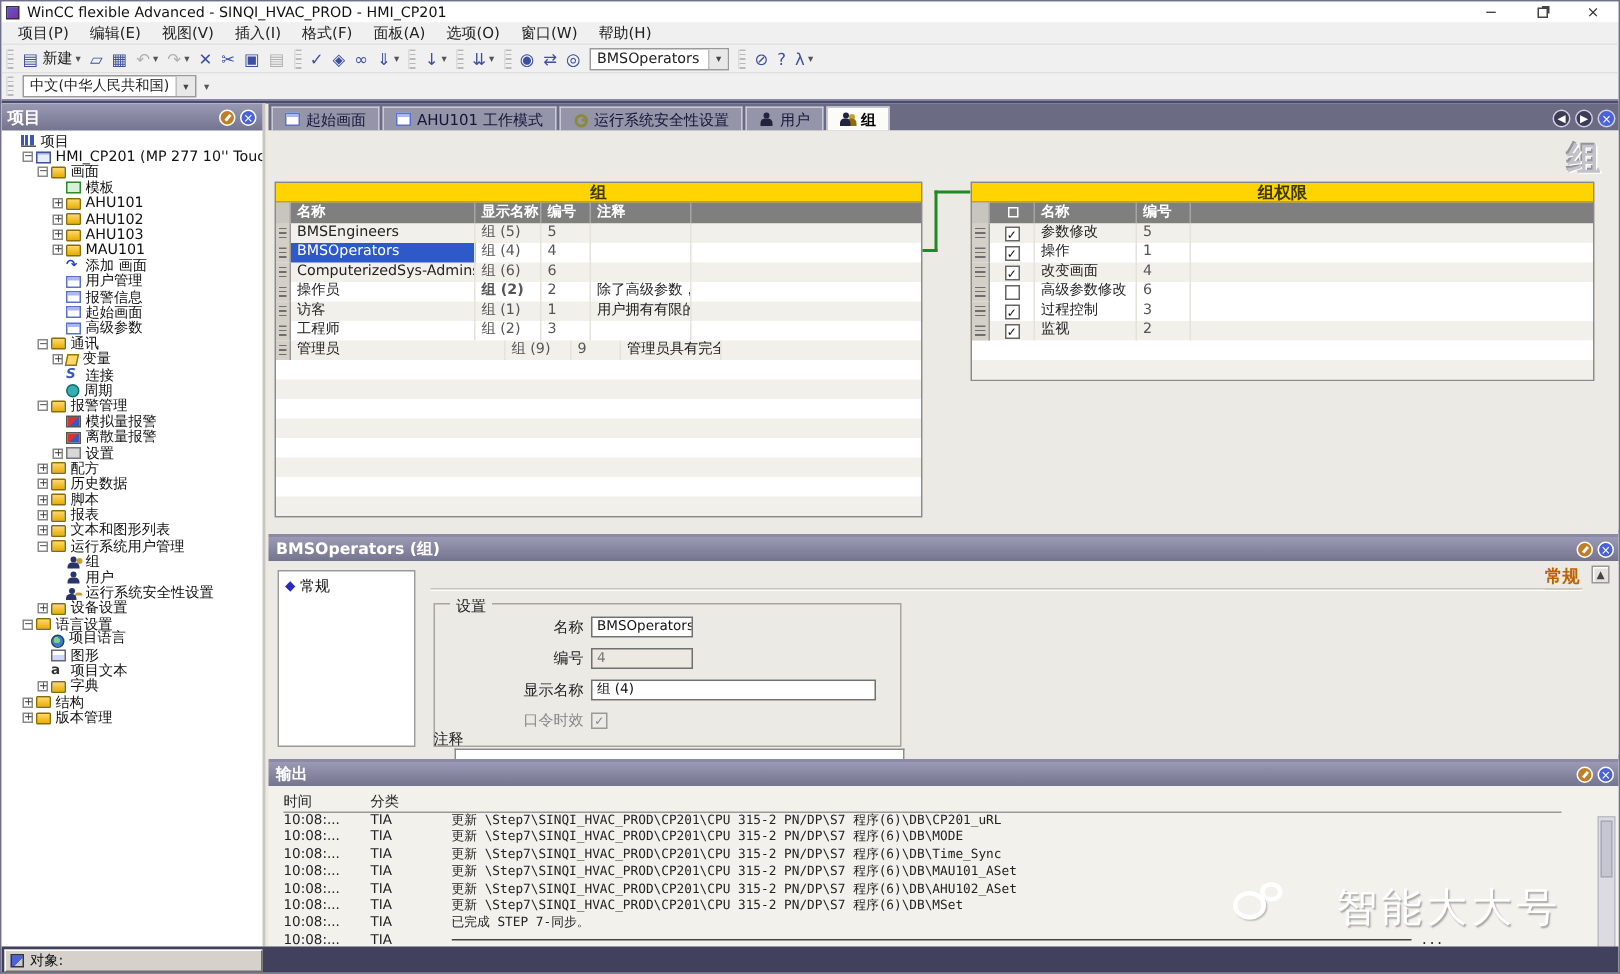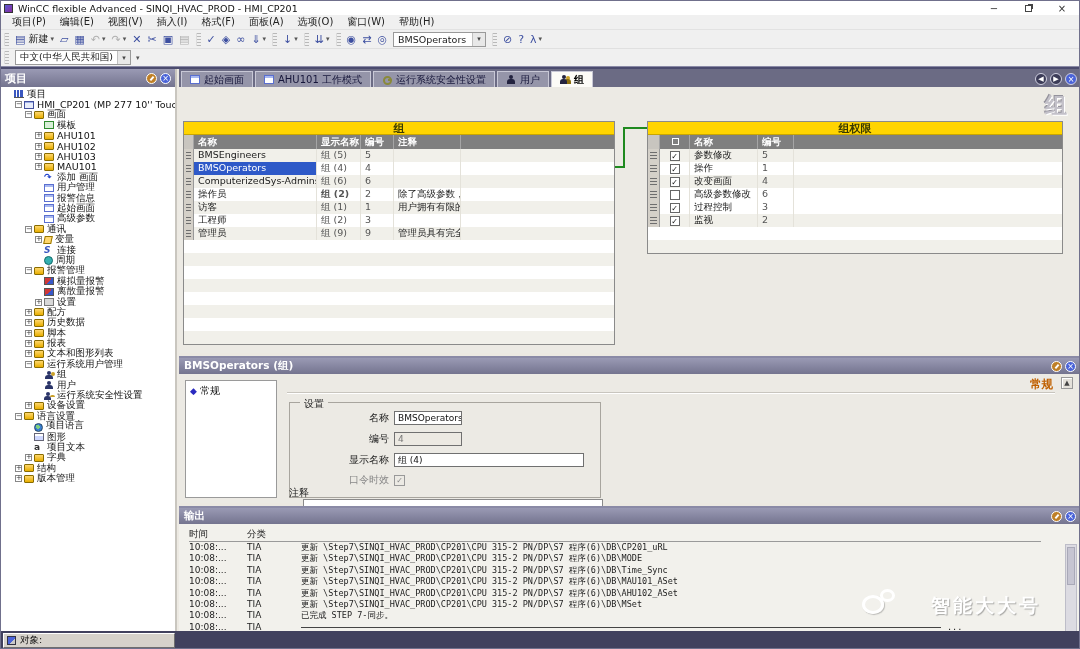--- a/index.html
+++ b/index.html
@@ -145,21 +145,21 @@
   .out-rule{display:inline-block;width:640px;border-top:1px solid #444;vertical-align:middle;margin-right:6px;}
   .vscroll{position:absolute;right:4px;top:20px;width:12px;height:100px;background:#dcdbe2;border:1px solid #bdbdc8;}
   .vscroll .thumb{position:absolute;left:1px;right:1px;top:2px;height:38px;background:#c6c5d2;border:1px solid #a9a9b8;}
 
   
   .watermark{position:absolute;right:40px;bottom:8px;display:flex;align-items:center;color:#fff;
              text-shadow:1px 1px 1px rgba(110,110,110,.55);pointer-events:none;}
   .wm-logo{position:relative;width:42px;height:34px;margin-right:8px;}
   .wm-b1{position:absolute;left:0;top:6px;width:22px;height:19px;border:3px solid #fff;border-radius:50%;box-shadow:1px 1px 1px rgba(110,110,110,.4);}
   .wm-b2{position:absolute;left:18px;top:0px;width:15px;height:13px;border:3px solid #fff;border-radius:50%;}
-  .wm-text{font-size:19px;font-weight:bold;letter-spacing:3px;margin-left:19px;}
+  .wm-text{font-size:27px;font-weight:normal;letter-spacing:3px;margin-left:19px;}
 
   
   .statusbar{position:absolute;left:0;top:630px;width:100%;height:19px;background:#41415e;}
   .status-box{position:absolute;left:2px;top:2px;width:172px;height:15px;background:#d6d2cb;border-top:1px solid #fff;border-left:1px solid #fff;border-right:1px solid #6e6e6e;border-bottom:1px solid #6e6e6e;display:flex;align-items:center;padding:0 3px;font-size:9.5px;color:#111;}
   .status-icon{width:9px;height:9px;background:linear-gradient(135deg,#4a63d8 0 60%,#c8c8c8 60%);border:1px solid #334;margin-right:4px;}
 </style>
 </head>
 <body>
 
 <div class="win">
@@ -571,21 +571,21 @@
             <div class="tbl-row">
               <span class="c handle-cell" style="width: 10px;"></span>
               <span class="c" style="width: 123px;">工程师</span>
               <span class="c num" style="width: 44px;">组 (2)</span>
               <span class="c num" style="width: 33px;">3</span>
               <span class="c" style="width: 67px;"></span>
               <span class="c fill"></span>
             </div>
             <div class="tbl-row odd">
               <span class="c handle-cell" style="width: 10px;"></span>
-              <span class="c" style="width: 123px;">管理员</span>
+              <span class="c" style="width: 143px;">管理员</span>
               <span class="c num" style="width: 44px;">组 (9)</span>
               <span class="c num" style="width: 33px;">9</span>
               <span class="c" style="width: 67px;">管理员具有完全的访</span>
               <span class="c fill"></span>
             </div>
             <div class="tbl-row"></div>
             <div class="tbl-row odd"></div>
             <div class="tbl-row"></div>
             <div class="tbl-row odd"></div>
             <div class="tbl-row"></div>

